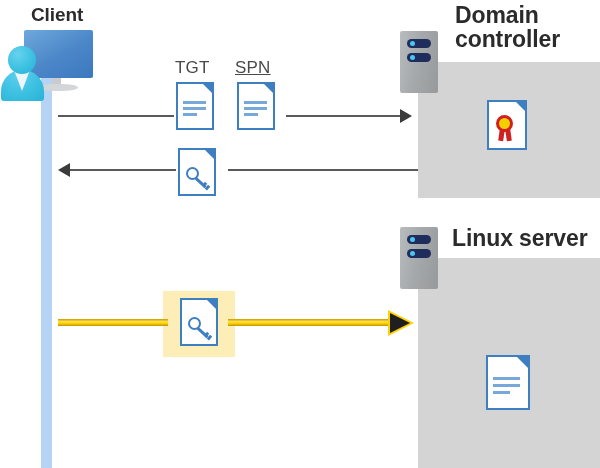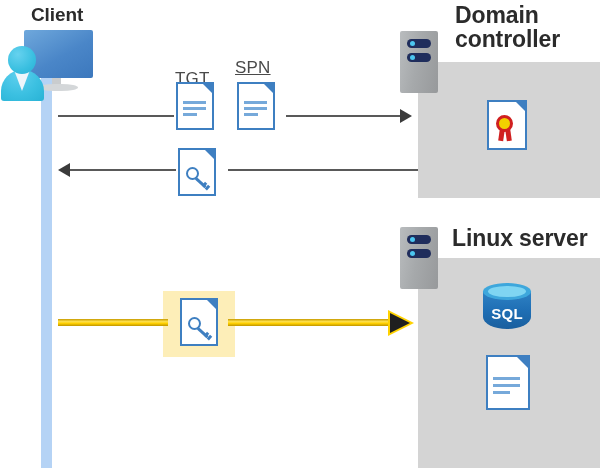--- a/index.html
+++ b/index.html
@@ -217,21 +217,21 @@
   .doc-keytab .ln.l1 { top: 22px; width: 27px; }
   .doc-keytab .ln.l2 { top: 29px; width: 27px; }
   .doc-keytab .ln.l3 { top: 36px; width: 17px; }
   .doc-keytab .fold { border-left-width: 15px; border-top-width: 15px; }
 
   .label-sm {
     font-size: 17px;
     color: #4a4a4a;
     letter-spacing: 0.2px;
   }
-  .label-tgt { left: 175px; top: 58px; margin-top: 11px; }
+  .label-tgt { left: 175px; top: 58px; }
   .label-spn { left: 235px; top: 58px; text-decoration: underline; }
   .label-keytab {
     left: 418px; top: 418px;
     width: 182px;
     text-align: center;
     font-size: 19px;
     color: #3b3b3b;
   }
 
   
@@ -435,26 +435,20 @@
   </div>
 
   <div class="abs cert">
     <div class="sheet"></div>
     <div class="rib r1"></div>
     <div class="rib r2"></div>
     <div class="seal"></div>
     <div class="fold"></div>
   </div>
 
-  <div class="abs sqlicon">
-    <div class="body"></div>
-    <div class="top"></div>
-    <div class="top-in"></div>
-    <div class="txt">SQL</div>
-  </div>
 
   <div class="abs doc doc-keytab">
     <div class="sheet"></div>
     <div class="ln l1"></div>
       <div class="ln l2"></div>
       <div class="ln l3"></div>
     <div class="fold"></div>
   </div>
 
 

